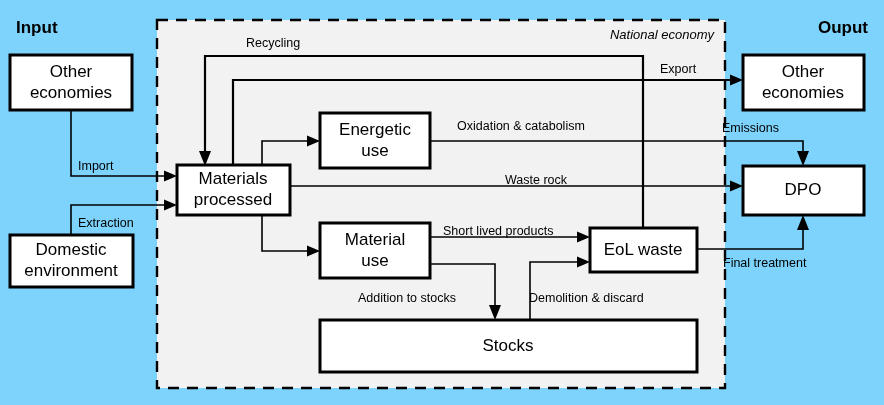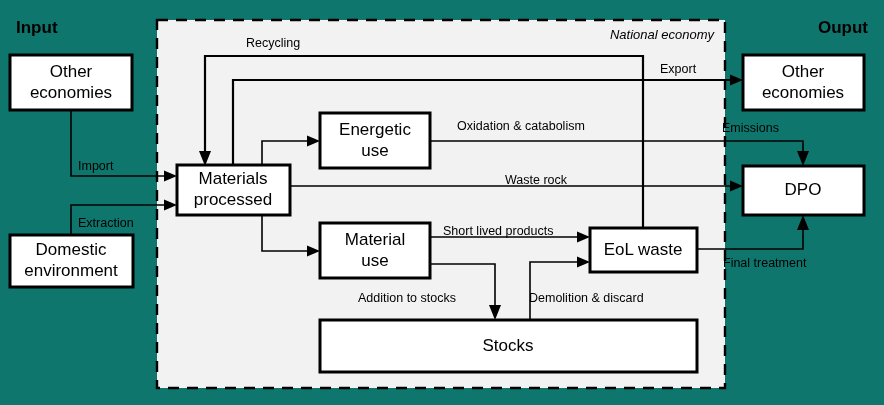--- a/index.html
+++ b/index.html
@@ -7,21 +7,21 @@
     padding: 0;
     background: #ffffff;
   }
   body {
     font-family: "Liberation Sans", sans-serif;
   }
   #diagram-root {
     position: relative;
     width: 884px;
     height: 405px;
-    background: #0f766e;
+    background: #7dd3fc;
     overflow: hidden;
   }
   svg.canvas {
     position: absolute;
     top: 0;
     left: 0;
     width: 884px;
     height: 405px;
   }
   .box-rect {

